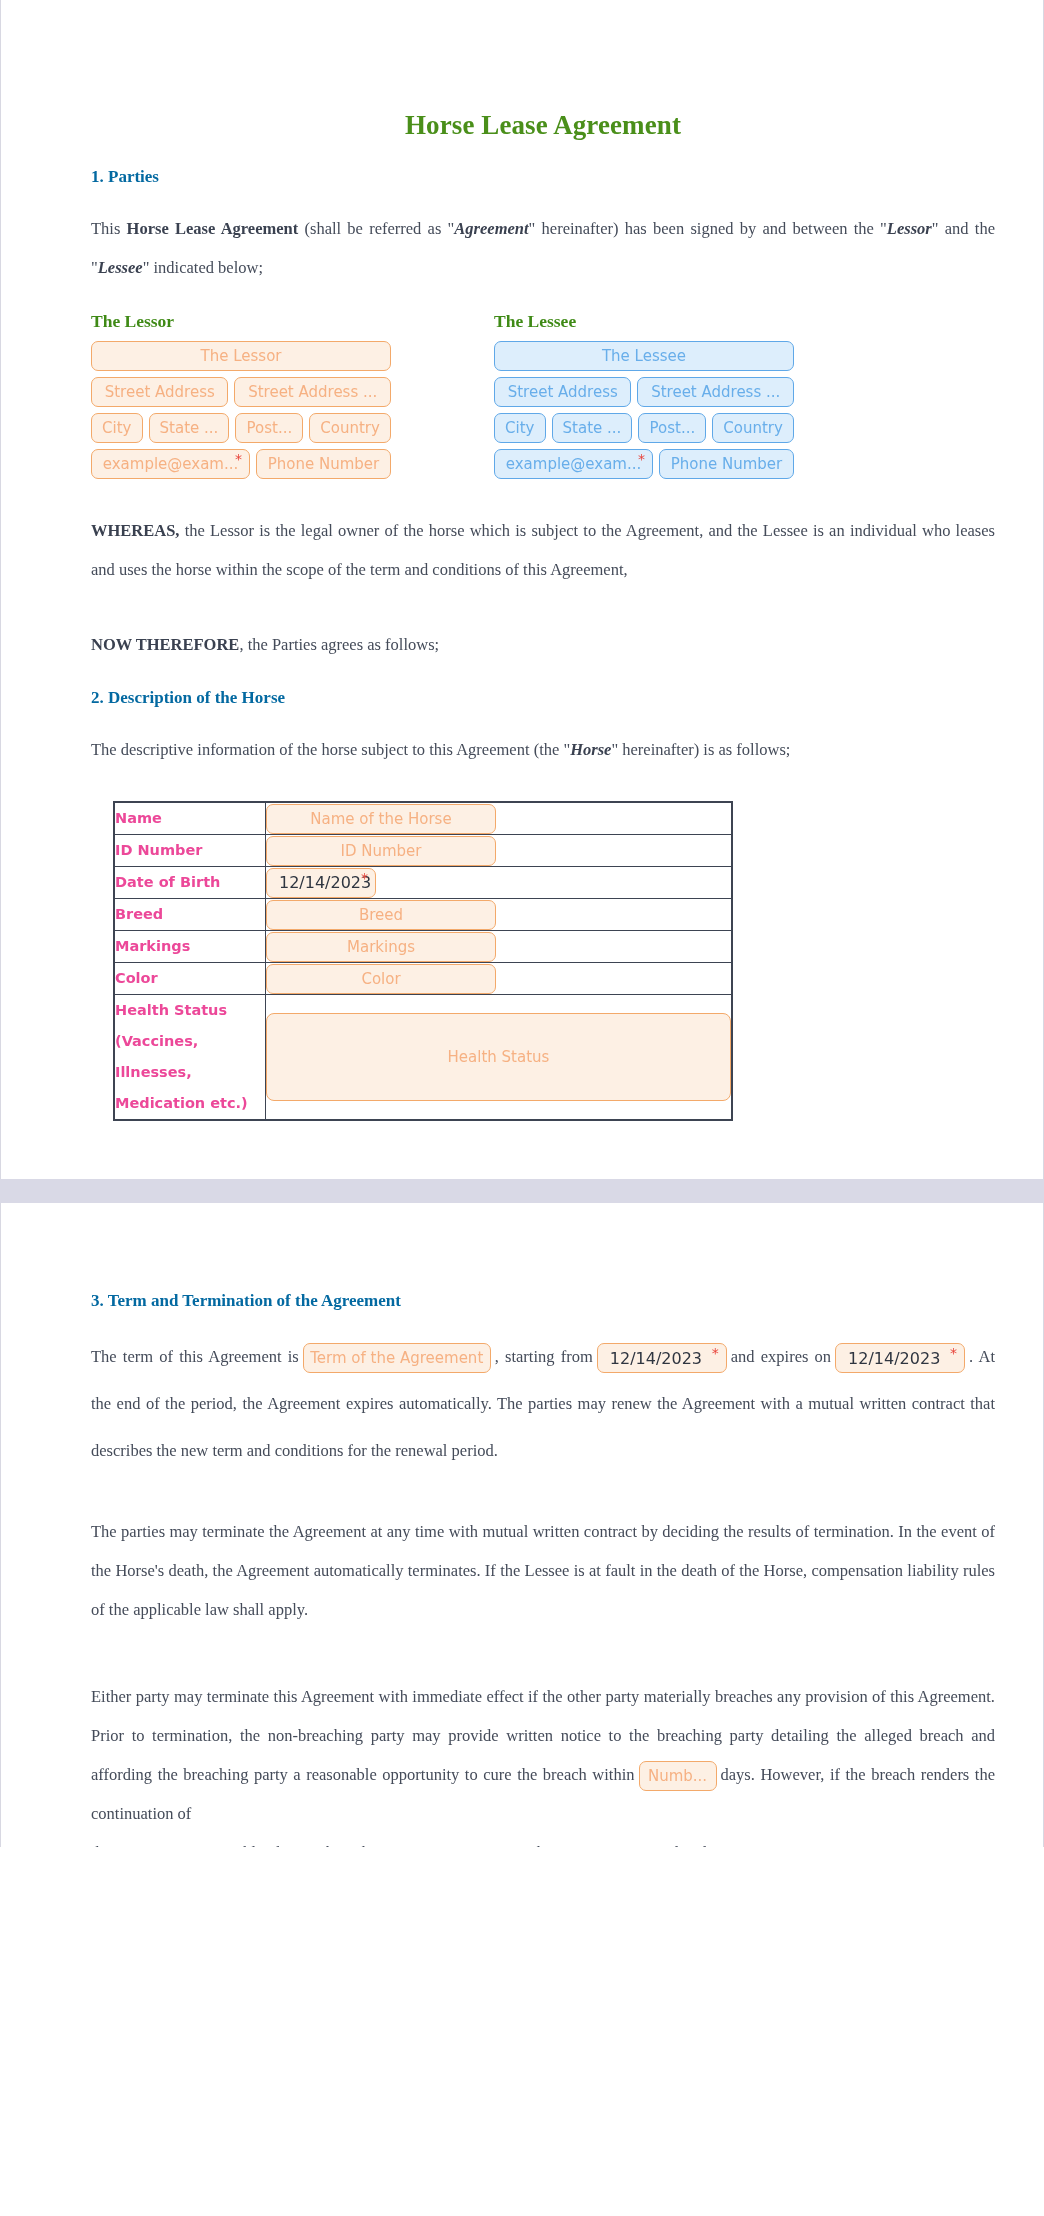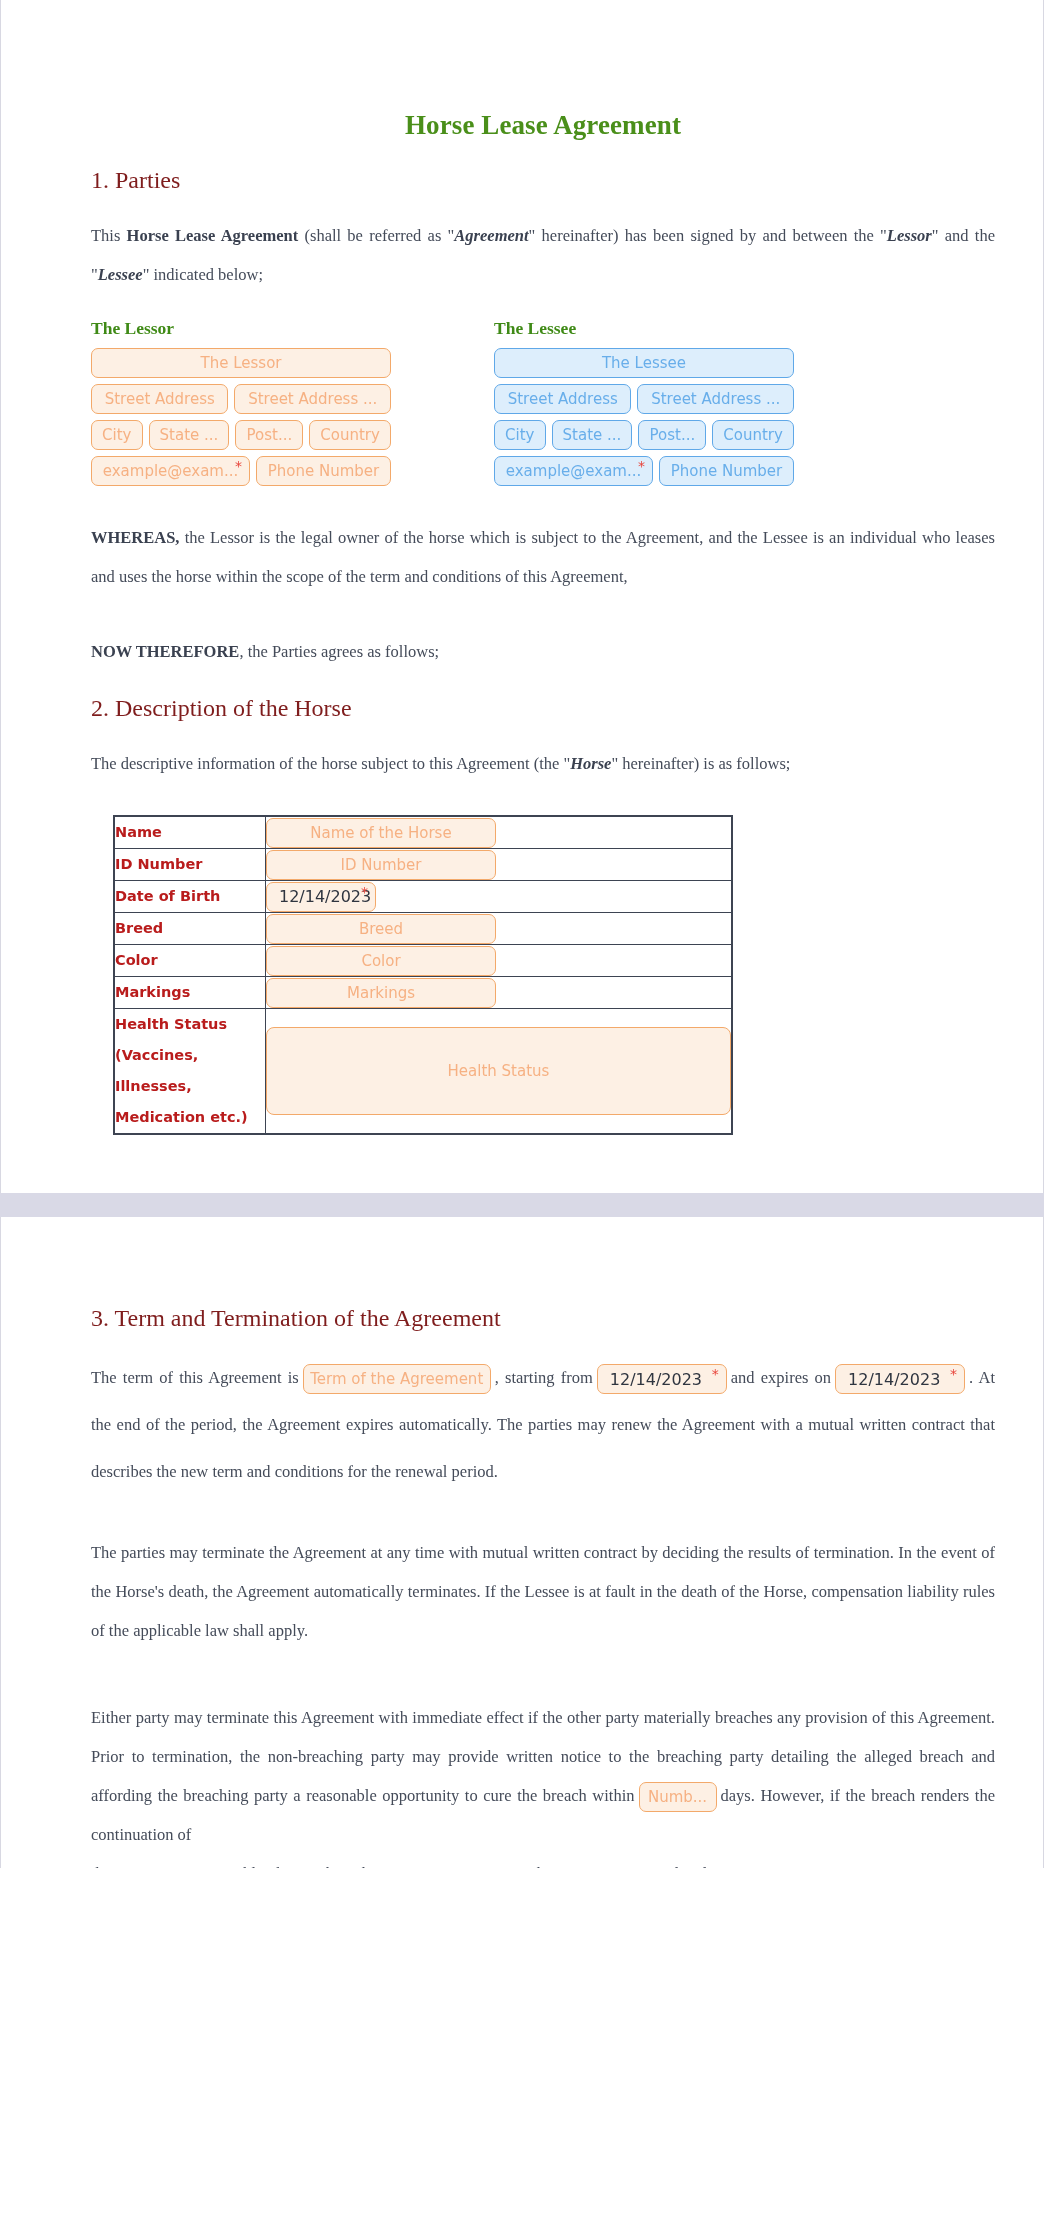--- a/index.html
+++ b/index.html
@@ -43,23 +43,23 @@
 
   h1.doc-title {
     font-size: 27px;
     color: #4a8f1a;
     text-align: center;
     font-weight: bold;
     margin: 0 0 26px 0;
     letter-spacing: 0.1px;
   }
   h2.section-title {
-    font-size: 24px;
-    color: #7f1d1d;
-    font-weight: normal;
+    font-size: 17px;
+    color: #0369a1;
+    font-weight: bold;
     margin: 0 0 22px 0;
   }
   h3.party-title {
     font-size: 17.5px;
     color: #3f8a16;
     font-weight: bold;
     margin: 0 0 9px 0;
   }
   p.body-text {
     font-size: 16.5px;
@@ -141,21 +141,21 @@
   table.horse td {
     border: 1px solid #3d4452;
     padding: 0;
     vertical-align: middle;
   }
   td.label-cell {
     width: 150px;
     font-family: "DejaVu Sans", "Liberation Sans", sans-serif;
     font-weight: bold;
     font-size: 14.5px;
-    color: #b91c1c;
+    color: #ec4899;
     padding: 6px 0 6px 8px;
     line-height: 31px;
   }
   td.input-cell {
     padding: 6px 8px 6px 8px;
   }
   .fld.table-input { width: 230px; justify-content: center; }
   .fld.table-date { width: 110px; }
   .fld.health {
     width: 100%;
@@ -294,29 +294,29 @@
                 </span>
             </td>
           </tr>
           <tr>
             <td class="label-cell">Breed</td>
             <td class="input-cell">
               <span class="fld orange table-input">Breed</span>
             </td>
           </tr>
           <tr>
+            <td class="label-cell">Markings</td>
+            <td class="input-cell">
+              <span class="fld orange table-input">Markings</span>
+            </td>
+          </tr>
+          <tr>
             <td class="label-cell">Color</td>
             <td class="input-cell">
               <span class="fld orange table-input">Color</span>
-            </td>
-          </tr>
-          <tr>
-            <td class="label-cell">Markings</td>
-            <td class="input-cell">
-              <span class="fld orange table-input">Markings</span>
             </td>
           </tr>
           <tr>
             <td class="label-cell">
               <div>Health Status</div>
               <div>(Vaccines, Illnesses,</div>
               <div>Medication etc.)</div>
             </td>
             <td class="input-cell">
               <span class="fld orange health">Health Status</span>

